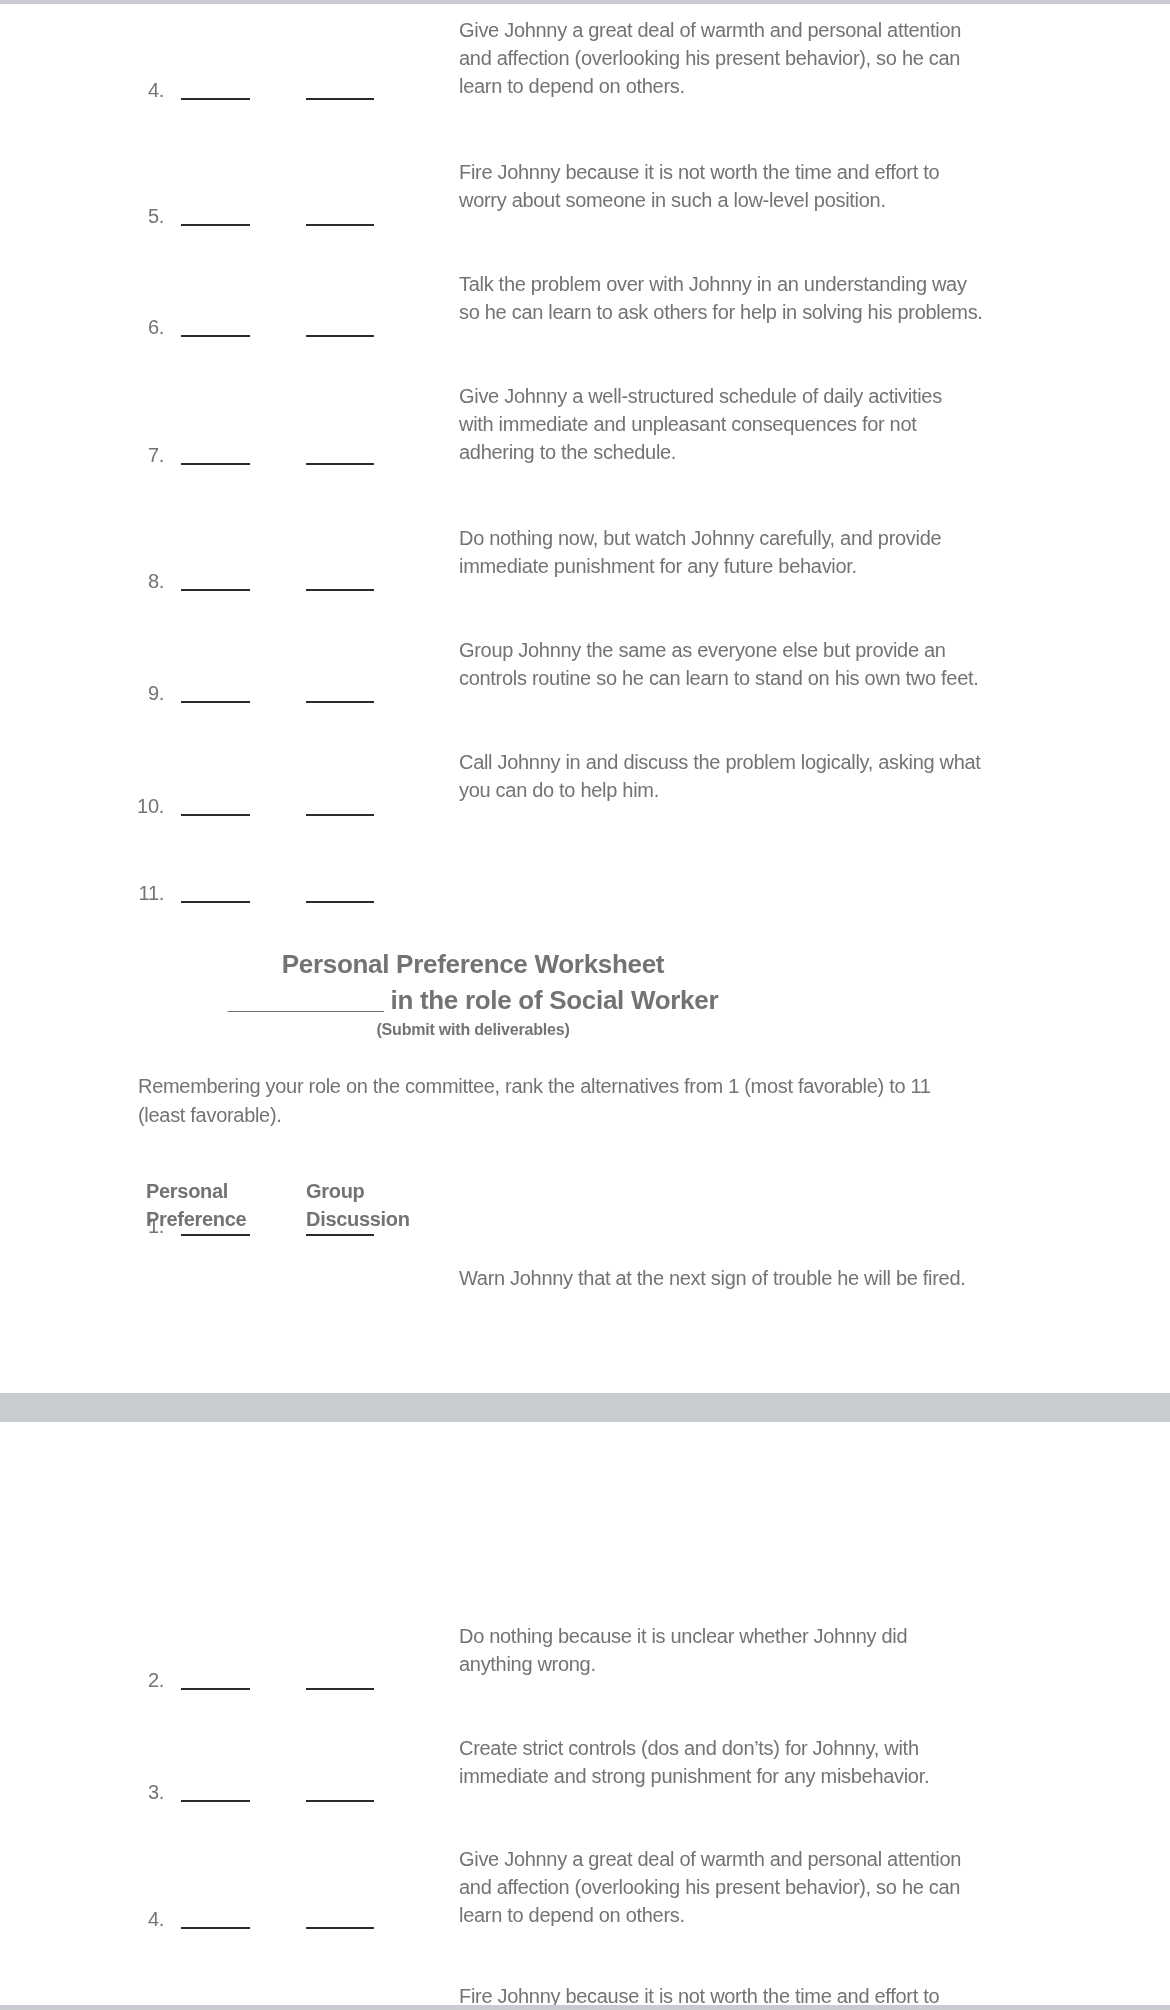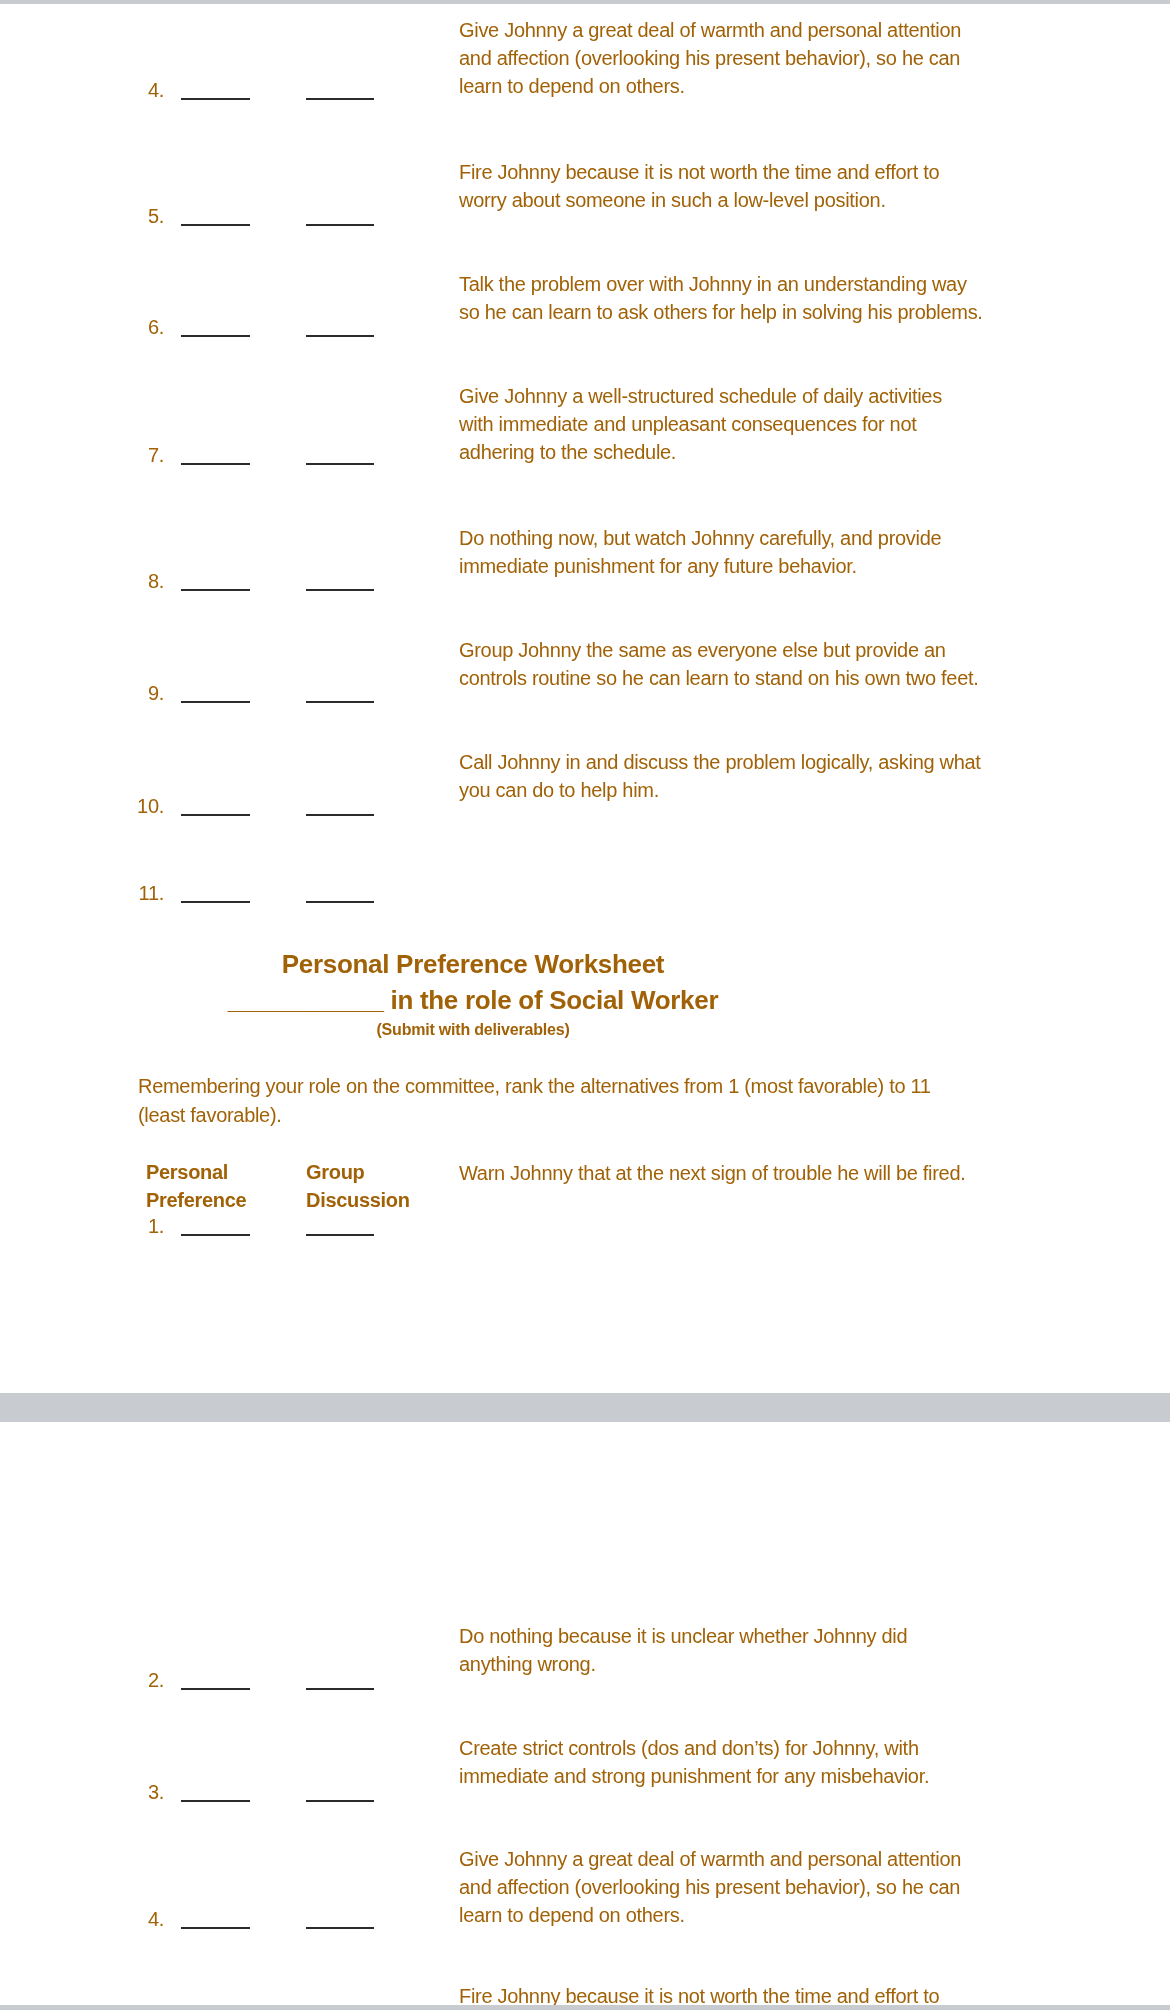--- a/index.html
+++ b/index.html
@@ -1,18 +1,18 @@
 <!DOCTYPE html>
 <html><head>
 <meta charset="utf-8">
 <style>
   html,body{margin:0;padding:0;background:#ffffff;}
   .page{
     position:relative;width:1170px;height:2010px;background:#ffffff;
-    font-family:"Liberation Sans",sans-serif;color:#a16207;overflow:hidden;
+    font-family:"Liberation Sans",sans-serif;color:#737373;overflow:hidden;
   }
   .sep{position:absolute;left:0;width:1170px;background:#c8ccd0;}
   .txt{
     position:absolute;left:459px;font-size:20px;line-height:28px;
     letter-spacing:-0.3px;white-space:nowrap;
   }
   .ctrl{position:absolute;left:0;width:459px;height:26px;}
   .num{
     position:absolute;left:110px;width:54px;text-align:right;
     font-size:20px;line-height:24px;letter-spacing:-0.3px;
@@ -22,21 +22,21 @@
   .b2{left:306px;width:68px;}
   .center{position:absolute;left:0;width:946px;text-align:center;white-space:nowrap;}
   .title-line{font-weight:bold;font-size:26px;line-height:32px;letter-spacing:-0.3px;}
   .note-line{font-weight:bold;font-size:16px;line-height:20px;letter-spacing:-0.2px;}
   .instr{
     position:absolute;left:138px;font-size:20px;line-height:29px;
     letter-spacing:-0.3px;white-space:nowrap;
   }
   .hdr{
     position:absolute;font-weight:bold;font-size:20px;line-height:28px;
-    letter-spacing:-0.3px;white-space:nowrap;
+    letter-spacing:-0.3px;white-space:nowrap;margin-top:19px;
   }
 </style>
 </head>
 <body>
 
 <div class="page">
 
   <div class="sep" style="top:0;height:4px"></div>
 
   <div class="txt" style="top:16px">
@@ -128,21 +128,21 @@
 
   <div class="hdr" style="top:1158px;left:146px">
     <div>Personal</div>
     <div>Preference</div>
   </div>
   <div class="hdr" style="top:1158px;left:306px">
     <div>Group</div>
     <div>Discussion</div>
   </div>
 
-  <div class="txt" style="top:1159px">
+  <div class="txt" style="top:1264px">
     <div>Warn Johnny that at the next sign of trouble he will be fired.</div>
   </div>
   <div class="ctrl" style="top:1214px">
     <span class="num">1.</span>
     <span class="blank b1"></span>
     <span class="blank b2"></span>
   </div>
 
   <div class="sep" style="top:1393px;height:29px"></div>
 

